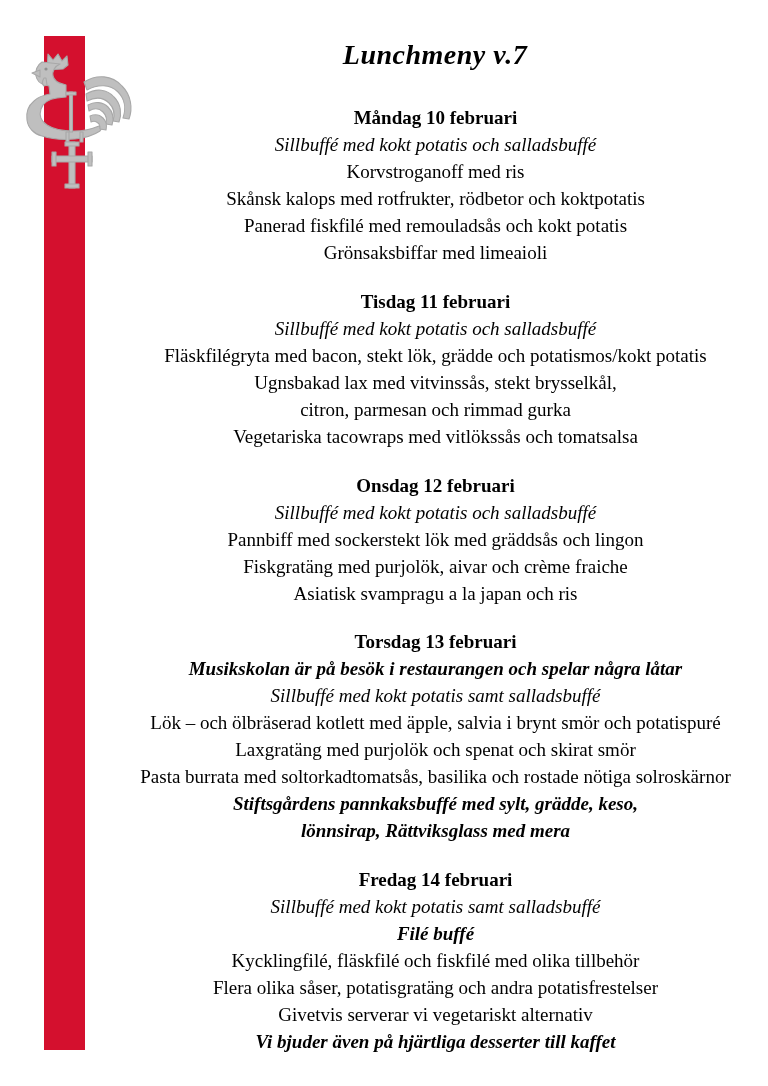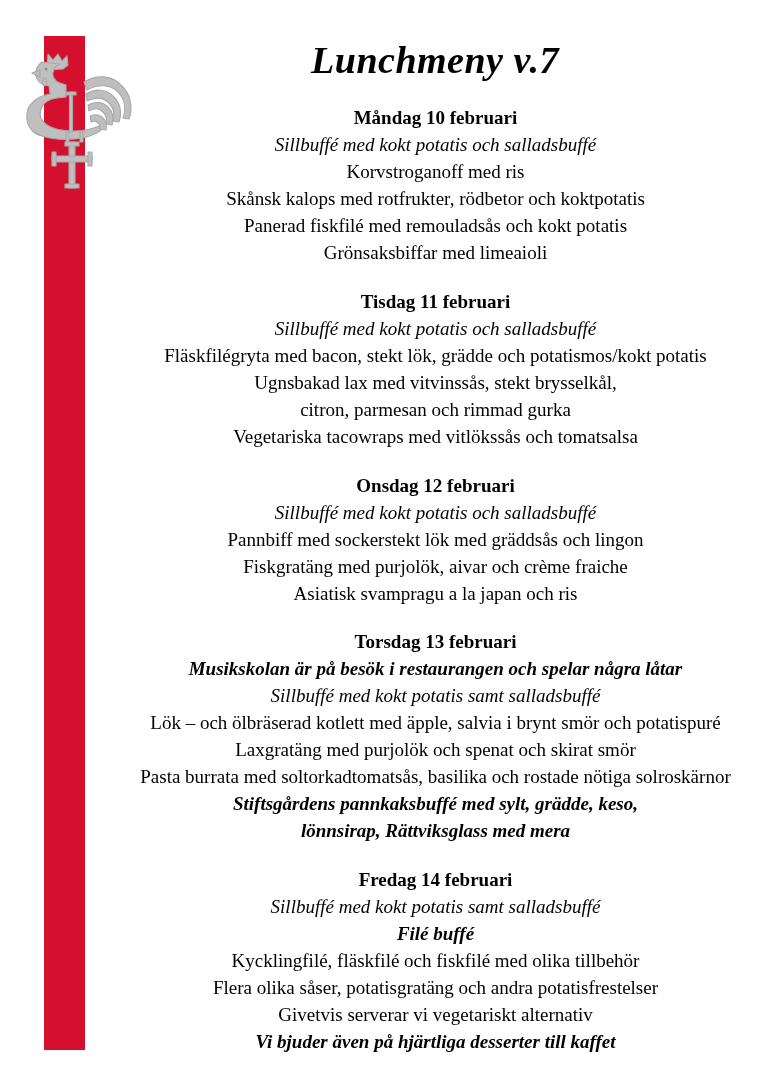--- a/index.html
+++ b/index.html
@@ -44,21 +44,21 @@
     width: 768px;
     height: 1086px;
   }
 
   .title {
     position: absolute;
     left: 138px;
     top: 40px;
     width: 594px;
     text-align: center;
-    font-size: 38px;
+    font-size: 28px;
     font-weight: bold;
     font-style: italic;
     letter-spacing: 0.5px;
     line-height: 1.1;
   }
 
   .menu-body {
     position: absolute;
     left: 98px;
     top: 105px;

